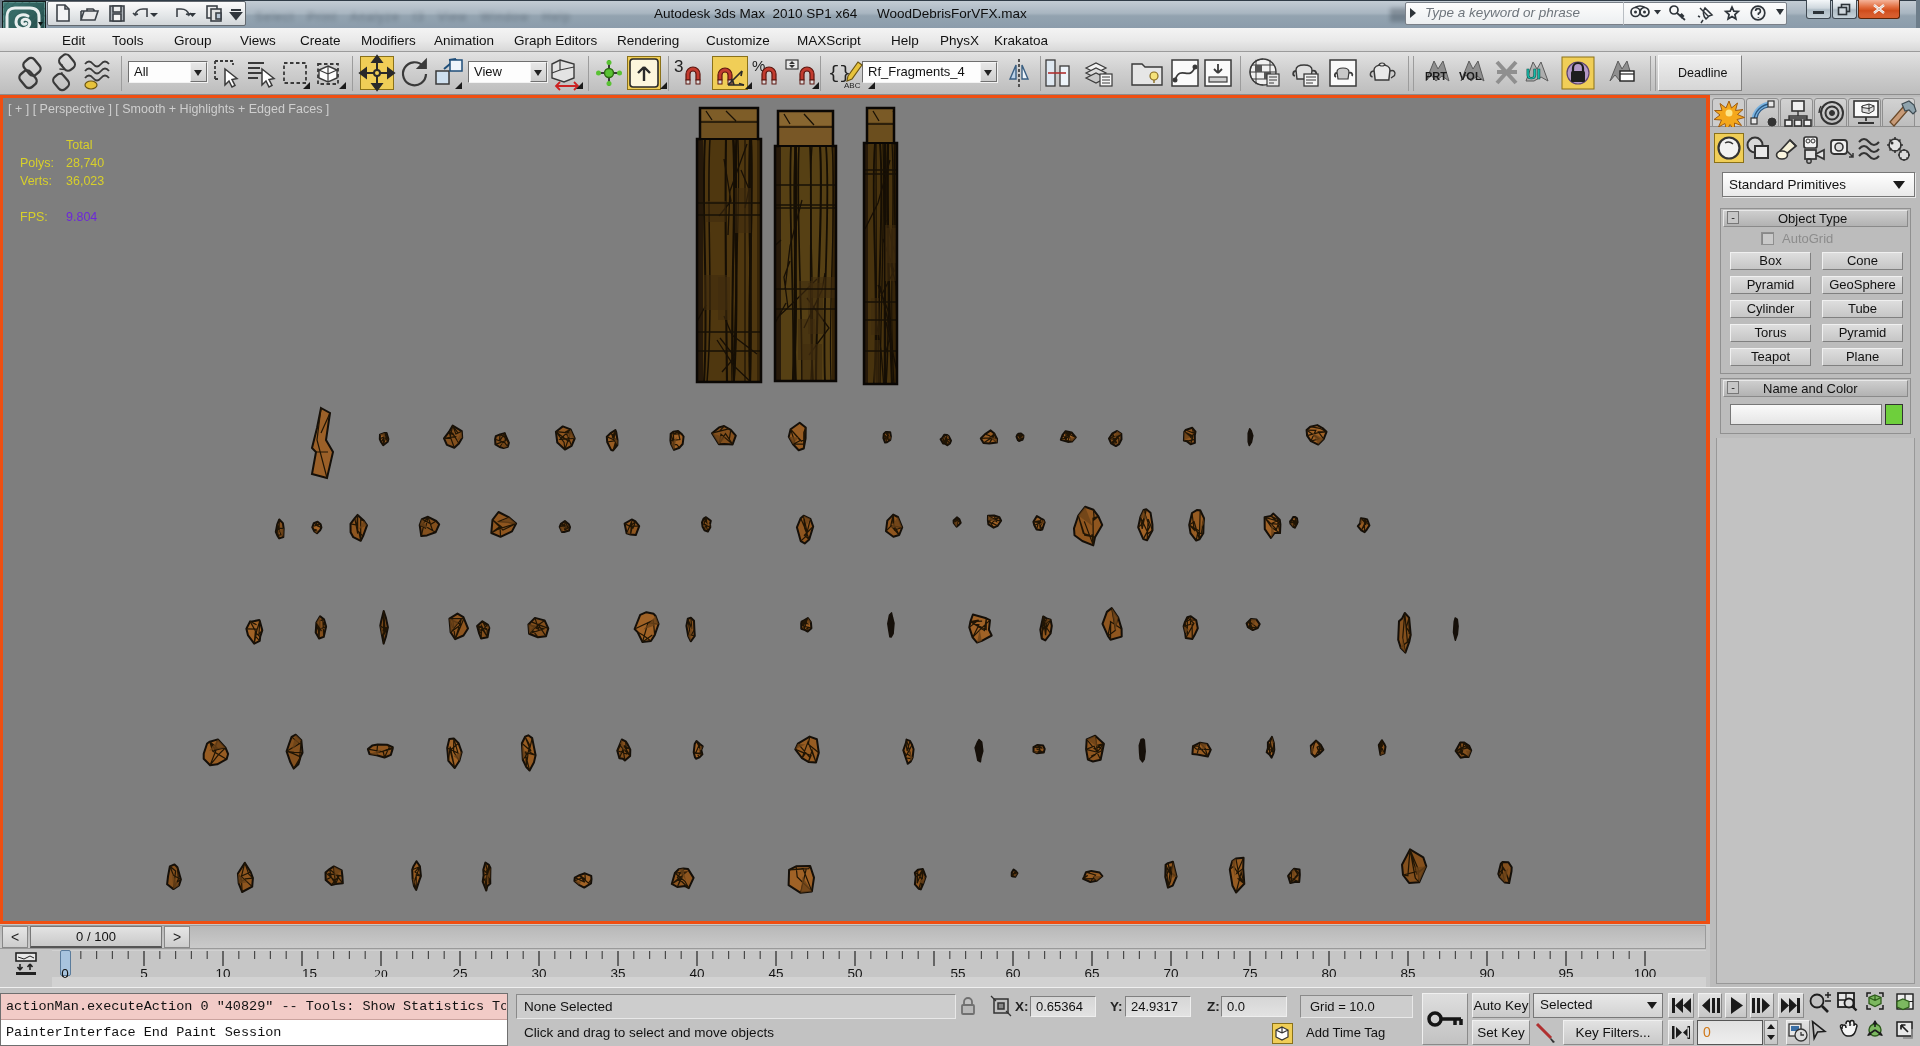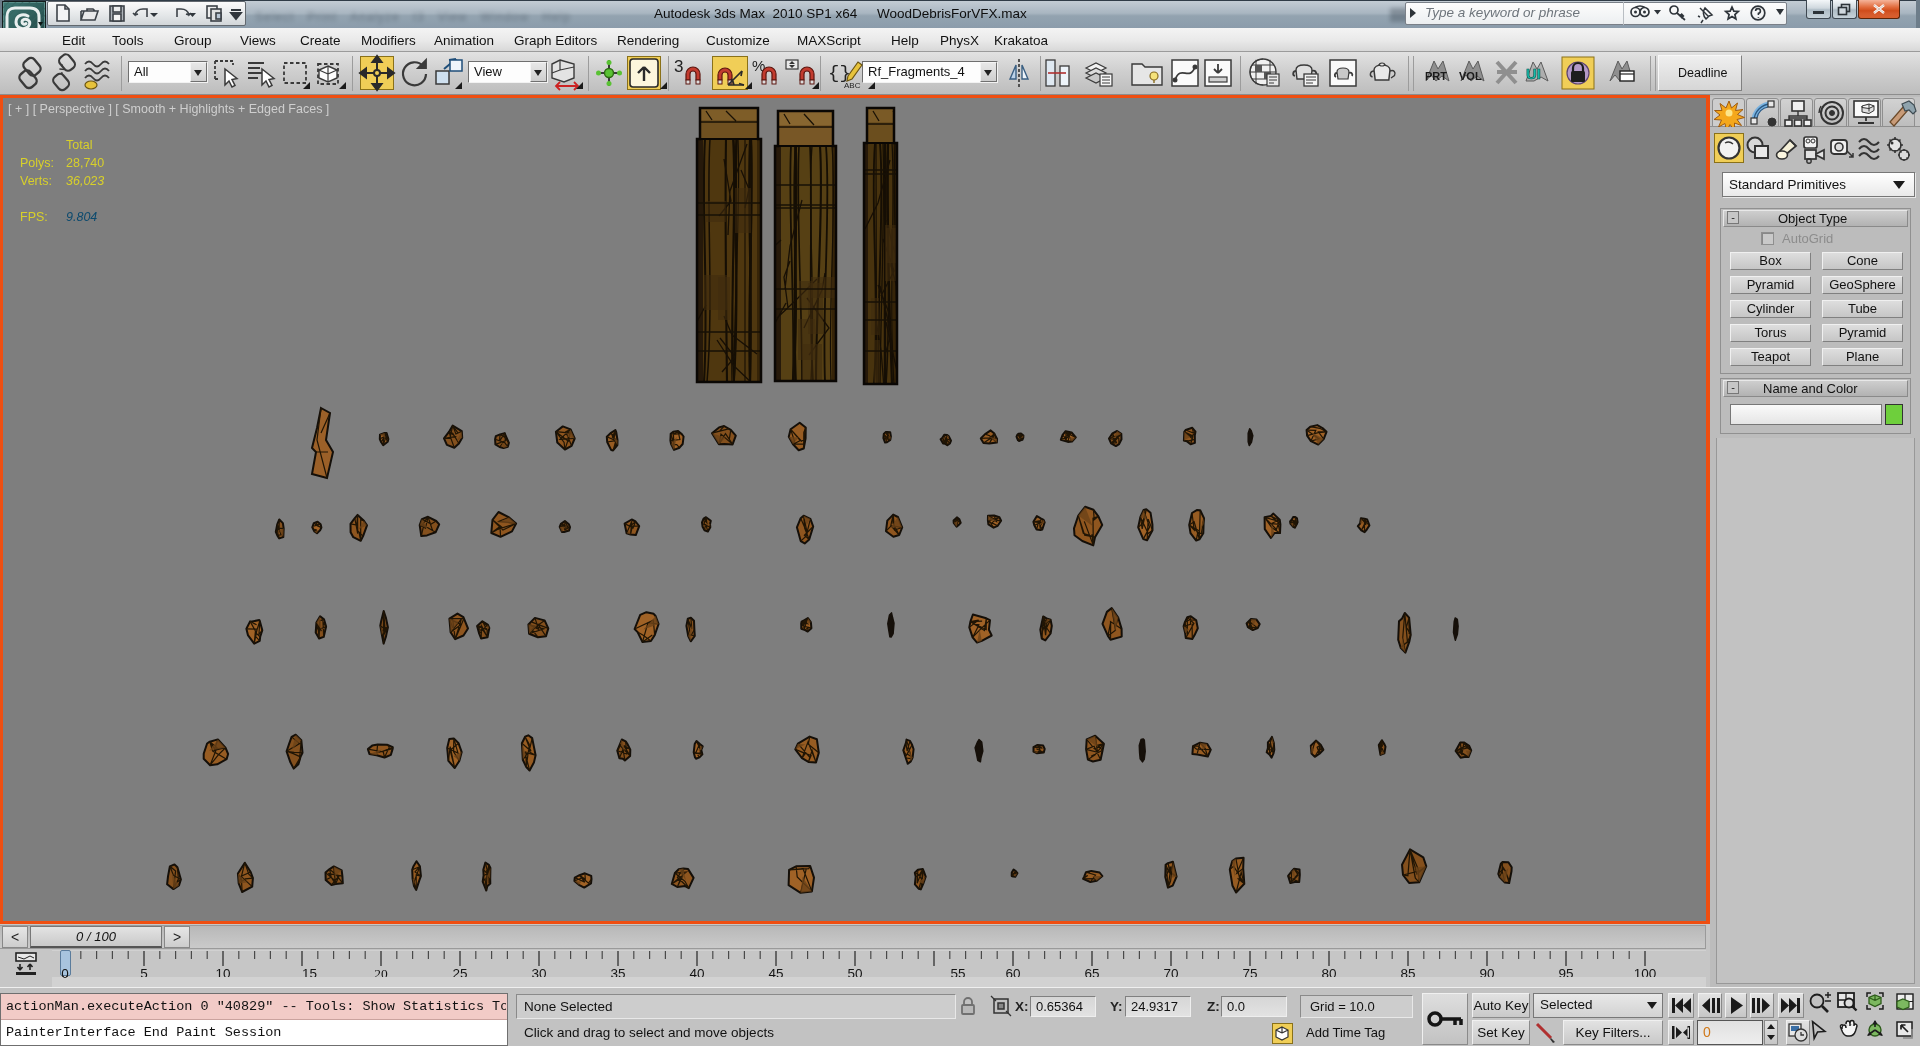--- a/index.html
+++ b/index.html
@@ -706,23 +706,23 @@
   </svg>
 <div class="abs" style="left:0;top:95px;width:1710px;height:3px;background:#ef4e11;"></div>
 <div class="abs" style="left:0;top:921px;width:1710px;height:3px;background:#ef4e11;"></div>
 <div class="abs" style="left:0;top:95px;width:3px;height:829px;background:#ef4e11;"></div>
 <div class="abs" style="left:1706px;top:95px;width:4px;height:829px;background:#ef4e11;"></div>
 <div class="abs" style="left:8px;top:102px;font-size:12.5px;color:#cfcfcf;">[ + ] [ Perspective ] [ Smooth + Highlights + Edged Faces ]</div>
 <div style="position:absolute;font-size:12.5px;color:#d8d02a;left:66px;top:138px;">Total</div>
 <div style="position:absolute;font-size:12.5px;color:#d8d02a;left:20px;top:156px;">Polys:</div>
 <div style="position:absolute;font-size:12.5px;color:#d8d02a;left:66px;top:156px;">28,740</div>
 <div style="position:absolute;font-size:12.5px;color:#d8d02a;left:20px;top:174px;">Verts:</div>
-<div style="position:absolute;font-size:12.5px;color:#d8d02a;left:66px;top:174px;font-style:italic;">36,023</div>
+<div style="position:absolute;font-size:12.5px;color:#d8d02a;left:66px;top:174px;">36,023</div>
 <div style="position:absolute;font-size:12.5px;color:#d8d02a;left:20px;top:210px;">FPS:</div>
-<div style="position:absolute;font-size:12.5px;color:#0c4a6e;left:66px;top:210px;font-style:italic;">9.804</div>
+<div style="position:absolute;font-size:12.5px;color:#6d28d9;left:66px;top:210px;">9.804</div>
 <div class="abs" style="left:1710px;top:95px;width:210px;height:892px;background:#bcbcbc;"></div>
 <div class="abs" style="left:1710px;top:97px;width:210px;height:30px;background:#c4c4c4;border-bottom:1px solid #8f8f8f;"></div>
 <div class="abs" style="left:1712px;top:98px;width:33px;height:29px;background:#cdcdcd;border-bottom:1px solid #cdcdcd;border:1px solid #8f8f8f;border-radius:3px 3px 0 0;"></div>
 <div class="abs" style="left:1746px;top:98px;width:33px;height:29px;background:linear-gradient(#d2d2d2,#bdbdbd);border:1px solid #8f8f8f;border-radius:3px 3px 0 0;"></div>
 <div class="abs" style="left:1780px;top:98px;width:33px;height:29px;background:linear-gradient(#d2d2d2,#bdbdbd);border:1px solid #8f8f8f;border-radius:3px 3px 0 0;"></div>
 <div class="abs" style="left:1814px;top:98px;width:33px;height:29px;background:linear-gradient(#d2d2d2,#bdbdbd);border:1px solid #8f8f8f;border-radius:3px 3px 0 0;"></div>
 <div class="abs" style="left:1848px;top:98px;width:33px;height:29px;background:linear-gradient(#d2d2d2,#bdbdbd);border:1px solid #8f8f8f;border-radius:3px 3px 0 0;"></div>
 <div class="abs" style="left:1882px;top:98px;width:33px;height:29px;background:linear-gradient(#d2d2d2,#bdbdbd);border:1px solid #8f8f8f;border-radius:3px 3px 0 0;"></div>
 <svg class="abs" style="left:1712px;top:98px;" width="208" height="29" viewBox="0 0 208 29">
 <g>
@@ -825,21 +825,21 @@
 <div class="abs" style="left:1720px;top:378px;width:191px;height:56px;border:1px solid #909090;"></div>
 <div class="abs" style="left:1723px;top:380px;width:185px;height:17px;background:linear-gradient(#cecece,#b2b2b2);border:1px solid #8a8a8a;border-top-color:#e8e8e8;border-left-color:#e8e8e8;"></div>
 <div class="abs" style="left:1727px;top:381px;width:12px;height:13px;border:1px solid #777;background:#c6c6c6;font-size:11px;text-align:center;line-height:11px;color:#222;">-</div>
 <div class="abs" style="left:1763px;top:381px;font-size:13px;color:#111;">Name and Color</div>
 <div class="abs" style="left:1730px;top:404px;width:152px;height:21px;background:linear-gradient(#fafafa,#e5e5e5);border:1px solid #777;"></div>
 <div class="abs" style="left:1885px;top:404px;width:18px;height:21px;background:#6ecf3c;border:1px solid #333;"></div>
 <div class="abs" style="left:1716px;top:438px;width:199px;height:546px;background:#c2c2c2;border:1px solid #989898;border-top:none;"></div>
 <div class="abs" style="left:0;top:924px;width:1710px;height:63px;background:#c6c6c6;"></div>
 <div class="abs" style="left:0;top:925px;width:1706px;height:24px;background:linear-gradient(#b8b8b8,#cacaca);border:1px solid #9a9a9a;border-left:none;"></div>
 <div class="abs" style="left:2px;top:926px;width:26px;height:22px;background:linear-gradient(#e6e6e6,#cdcdcd);border:1px solid #888;font-size:14px;color:#222;text-align:center;line-height:20px;">&lt;</div>
-<div class="abs" style="left:30px;top:926px;width:132px;height:22px;background:linear-gradient(#e3e3e3,#c9c9c9);border:1px solid #777;border-bottom:2px solid #555;font-size:13px;color:#111;text-align:center;line-height:20px;font-style:italic;">0 / 100</div>
+<div class="abs" style="left:30px;top:926px;width:132px;height:22px;background:linear-gradient(#e3e3e3,#c9c9c9);border:1px solid #777;border-bottom:2px solid #555;font-size:13px;color:#111;text-align:center;line-height:20px;">0 / 100</div>
 <div class="abs" style="left:164px;top:926px;width:26px;height:22px;background:linear-gradient(#e6e6e6,#cdcdcd);border:1px solid #888;font-size:14px;color:#222;text-align:center;line-height:20px;">&gt;</div>
 <svg class="abs" style="left:13px;top:951px;" width="26" height="26" viewBox="0 0 26 26">
 <rect x="3" y="2" width="20" height="8" fill="#e8e8e8" stroke="#222" stroke-width="1.6"></rect>
 <path d="M5 6 l6 2 6-3 4 2" stroke="#222" stroke-width="1" fill="none"></path>
 <path d="M7 13 v6 m0 0 l-2.5-3 m2.5 3 l2.5-3 M17 19 v-6 m0 0 l-2.5 3 m2.5-3 l2.5 3" stroke="#222" stroke-width="1.6" fill="none"></path>
 <rect x="3" y="21" width="20" height="3" fill="#222"></rect>
 </svg>
 <div class="abs" style="left:52px;top:949px;width:1654px;height:37px;background:#c6c6c6;border-top:1px solid #aaa;"></div>
 <svg class="abs" style="left:0;top:949px;" width="1706" height="38" viewBox="0 0 1706 38">
     <path d="M52 1 H1706" stroke="#dcdcdc" stroke-width="1"></path>

